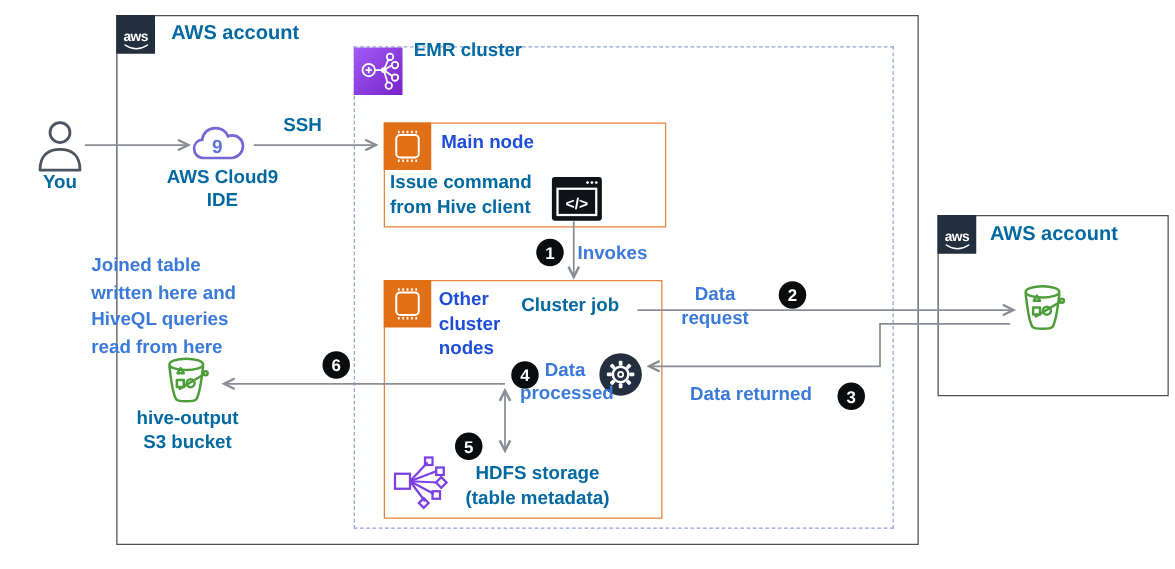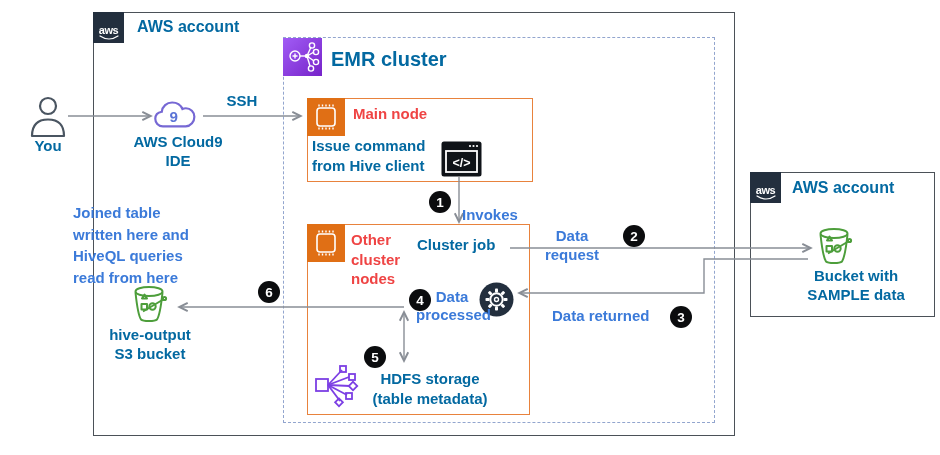--- a/index.html
+++ b/index.html
@@ -14,21 +14,21 @@
   .orange-box { border:1.6px solid #E8823D; }
 
   .aws-badge {
     position:absolute; width:31px; height:31px; background:#232F3E;
     display:flex; flex-direction:column; align-items:center; justify-content:center;
   }
   .aws-badge span { color:#fff; font-size:11px; font-weight:bold; letter-spacing:-0.5px; line-height:10px;margin-top:12px; }
 
   .lbl { position:absolute; font-size:15px; font-weight:bold; color:#0369a1; white-space:nowrap; }
   .ml { white-space:pre-line; }
-  .orange-text { color:#ef4444; }
+  .orange-text { color:#1d4ed8; }
   .blue-text { color:#3B7AD9; }
   .center { text-align:center; }
   .right { text-align:left; }
 
   .step-circle {
     position:absolute; width:22px; height:22px; border-radius:50%;
     background:#0B0C0E; color:#fff; font-size:13.5px; font-weight:bold;
     display:flex; align-items:center; justify-content:center;
   }
 
@@ -217,55 +217,53 @@
         <rect x="12.5" y="20" width="5.5" height="5.5"></rect>
         <circle cx="23.5" cy="22.5" r="3.2"></circle>
         <line x1="14" y1="27.5" x2="35" y2="15"></line>
         <circle cx="35.5" cy="14.5" r="1.6"></circle>
       </g>
     </svg>
   </div>
 
   <div class="lbl" style="left:137px; top:18px; font-size:16px;">AWS account</div>
   <div class="lbl" style="left:792px; top:179px; font-size:16px;">AWS account</div>
-  <div class="lbl" style="left:331px; top:48px; font-size:20px;">EMR cluster</div>
+  <div class="lbl" style="left:331px; top:32px; font-size:15px;">EMR cluster</div>
 
   <div class="lbl center" style="left:30px; top:137px; width:36px;">You</div>
   <div class="lbl ml center" style="left:126px; top:133px; width:104px; line-height:18.5px;">AWS Cloud9
 IDE</div>
   <div class="lbl center" style="left:222px; top:92px; width:40px;">SSH</div>
 
   <div class="lbl orange-text" style="left:353px; top:105px;">Main node</div>
   <div class="lbl ml" style="left:312px; top:136px; line-height:19.5px;">Issue command
 from Hive client</div>
 
   <div class="lbl ml orange-text" style="left:351px; top:230px; line-height:19.5px;">Other
 cluster
 nodes</div>
   <div class="lbl" style="left:417px; top:236px;">Cluster job</div>
 
   <div class="lbl ml center" style="left:360px; top:369px; width:140px; line-height:19.5px;">HDFS storage
 (table metadata)</div>
   <div class="lbl ml center" style="left:95px; top:325px; width:110px; line-height:19px;">hive-output
 S3 bucket</div>
-  <div class="lbl ml center" style="left:796px; top:266px; width:120px; line-height:19px;">Bucket with
-SAMPLE data</div>
 
   <div class="lbl ml right blue-text" style="left:73px; top:202px; width:180px; line-height:21.5px;">Joined table
 written here and
 HiveQL queries
 read from here</div>
 
   <div class="step-circle" style="left:429px; top:191px;">1</div>
   <div class="step-circle" style="left:623px; top:225px;">2</div>
   <div class="step-circle" style="left:670px; top:306px;">3</div>
   <div class="step-circle" style="left:409px; top:289px;">4</div>
   <div class="step-circle" style="left:364px; top:346px;">5</div>
   <div class="step-circle" style="left:258px; top:281px;">6</div>
 
-  <div class="lbl blue-text" style="left:462px; top:194px;margin-top:12px;">Invokes</div>
+  <div class="lbl blue-text" style="left:462px; top:194px;">Invokes</div>
   <div class="lbl ml center blue-text" style="left:541px; top:226px; width:62px; line-height:19px;">Data
 request</div>
   <div class="lbl blue-text" style="left:552px; top:307px;">Data returned</div>
   <div class="lbl ml center blue-text" style="left:416px; top:288px; width:72px; line-height:18px;">Data
 processed</div>
 
 </div>
 
 </body></html>

